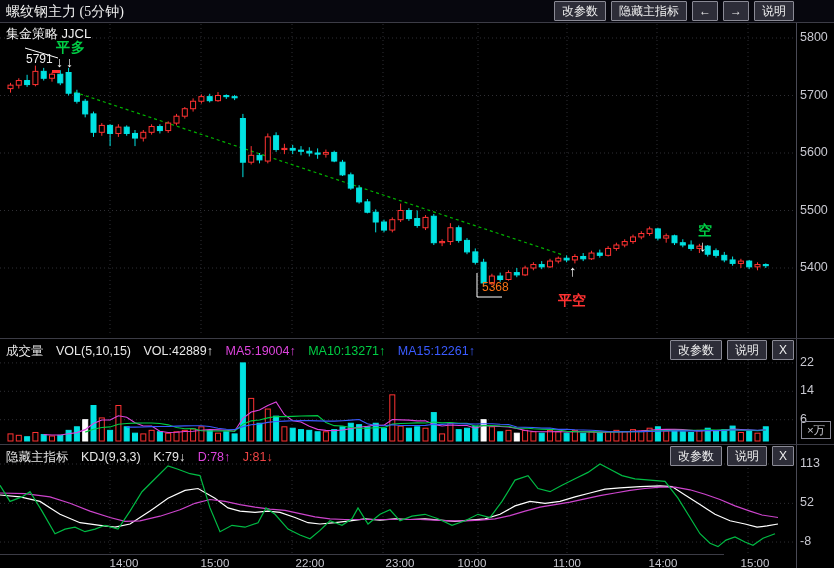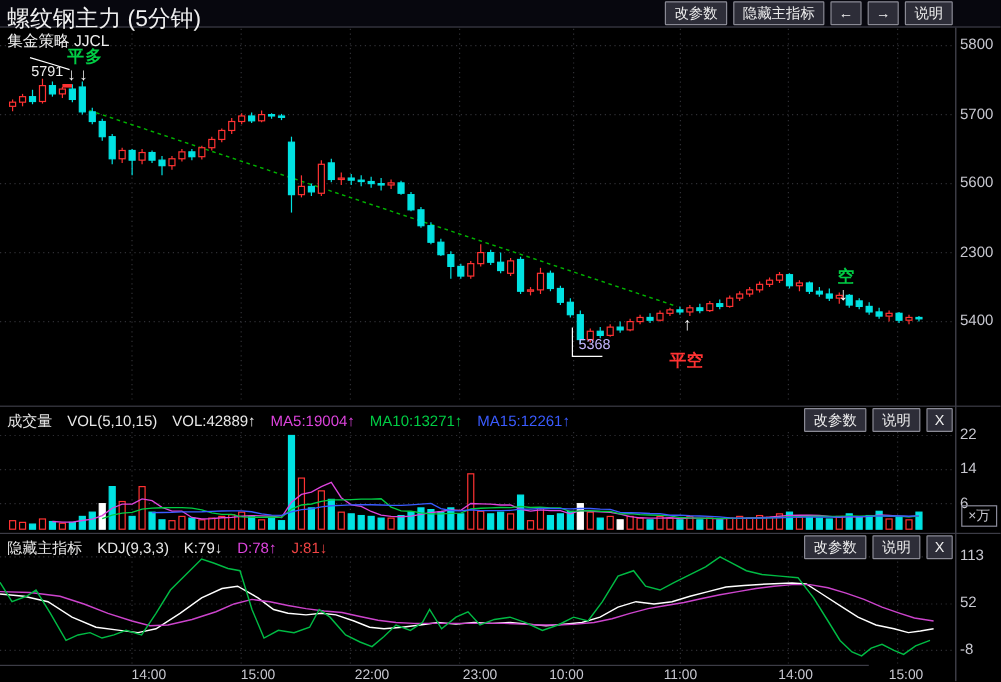--- a/index.html
+++ b/index.html
@@ -2,21 +2,21 @@
 <html><head>
 <meta charset="utf-8">
 <style>
   html,body{margin:0;padding:0;background:#000;}
   #screen{position:relative;width:834px;height:568px;background:#000;overflow:hidden;
           font-family:"Liberation Sans","DejaVu Sans",sans-serif;color:#e8e8e8;}
   #chart-svg{position:absolute;left:0;top:0;z-index:1;}
   .abs{position:absolute;z-index:5;}
   #titlebar{position:absolute;left:0;top:0;width:834px;height:22px;background:#07070e;
             border-bottom:1px solid #3c3c46;z-index:6;}
-  #title{position:absolute;left:6px;top:3px;font-size:19px;color:#f0f0f0;}
+  #title{position:absolute;left:6px;top:3px;font-size:14px;color:#f0f0f0;font-family:Liberation Serif, serif;}
   #top-buttons{position:absolute;right:40px;top:1px;display:flex;gap:5px;}
   .btn{background:#2d2d38;border:1px solid #8a8a95;color:#eee;font-size:12px;
        line-height:16px;padding:1px 7px;border-radius:1px;white-space:nowrap;cursor:default;}
   .btn.arrow{font-weight:bold;padding:1px 6px;}
   .btn.xbtn{padding:1px 6px;}
   #strategy{left:6px;top:25px;font-size:13px;color:#f0f0f0;}
   .panel-header{position:absolute;left:0;width:834px;height:22px;border-top:1px solid #3c3c46;
                 background:rgba(0,0,0,.0);z-index:6;font-size:12.5px;}
   #vol-header{top:338px;}
   #kdj-header{top:444px;}
@@ -34,21 +34,21 @@
   .time-label{position:absolute;top:2px;width:44px;text-align:center;font-size:11.5px;color:#c8c8d0;}
   #axis-col{position:absolute;left:796px;top:22px;width:38px;height:546px;
             border-left:1px solid #4a4a55;z-index:4;background:#000;}
   .axis-label{position:absolute;left:3px;font-size:12.5px;color:#c8c8d0;}
   #unit-box{position:absolute;left:801px;top:421px;width:28px;height:16px;border:1px solid #8a8a99;
             color:#c8c8d0;font-size:11.5px;text-align:center;line-height:16px;z-index:7;}
   
   #ann-pingduo{left:56px;top:39px;color:#00cc44;font-size:14px;font-weight:bold;letter-spacing:1px;}
   #ann-pingduo-arrows{left:56px;top:54px;color:#fff;font-size:14px;letter-spacing:3px;}
   #ann-price5791{left:26px;top:52px;color:#eee;font-size:12px;}
-  #ann-low{left:482px;top:280px;color:#c4b5fd;font-size:12px;}
+  #ann-low{left:482px;top:280px;color:#f97316;font-size:12px;}
   #ann-pingkong{left:558px;top:292px;color:#ff3232;font-size:14px;font-weight:bold;}
   #ann-uparrow{left:569px;top:262px;color:#fff;font-size:15px;}
   #ann-kong{left:698px;top:222px;color:#00cc44;font-size:14px;font-weight:bold;}
   #ann-downarrow{left:699px;top:237px;color:#fff;font-size:15px;}
 </style>
 </head>
 <body>
 
 <div id="screen">
 
@@ -426,31 +426,31 @@
       <div class="btn">改参数</div>
       <div class="btn">说明</div>
       <div class="btn xbtn">X</div>
     </div>
   </div>
 
   <div id="time-axis">
       <div class="time-label" style="left: 102px;">14:00</div>
       <div class="time-label" style="left: 193px;">15:00</div>
       <div class="time-label" style="left: 288px;">22:00</div>
-      <div class="time-label" style="left: 378px;">23:00</div>
+      <div class="time-label" style="left: 378px; text-decoration: underline;">23:00</div>
       <div class="time-label" style="left: 450px;">10:00</div>
       <div class="time-label" style="left: 545px;">11:00</div>
       <div class="time-label" style="left: 641px;">14:00</div>
       <div class="time-label" style="left: 733px;">15:00</div>
     </div>
   <div id="axis-col">
       <div class="axis-label" style="top: 8px;">5800</div>
       <div class="axis-label" style="top: 65.5px;">5700</div>
       <div class="axis-label" style="top: 123px;">5600</div>
-      <div class="axis-label" style="top: 180.5px;">2300</div>
+      <div class="axis-label" style="top: 180.5px;">5500</div>
       <div class="axis-label" style="top: 238px;">5400</div>
       <div class="axis-label" style="top: 332.9px;">22</div>
       <div class="axis-label" style="top: 361.3px;">14</div>
       <div class="axis-label" style="top: 389.7px;">6</div>
       <div class="axis-label" style="top: 434px;">113</div>
       <div class="axis-label" style="top: 473.345px;">52</div>
       <div class="axis-label" style="top: 512.045px;">-8</div>
     </div>
   <div id="unit-box">×万</div>
 

